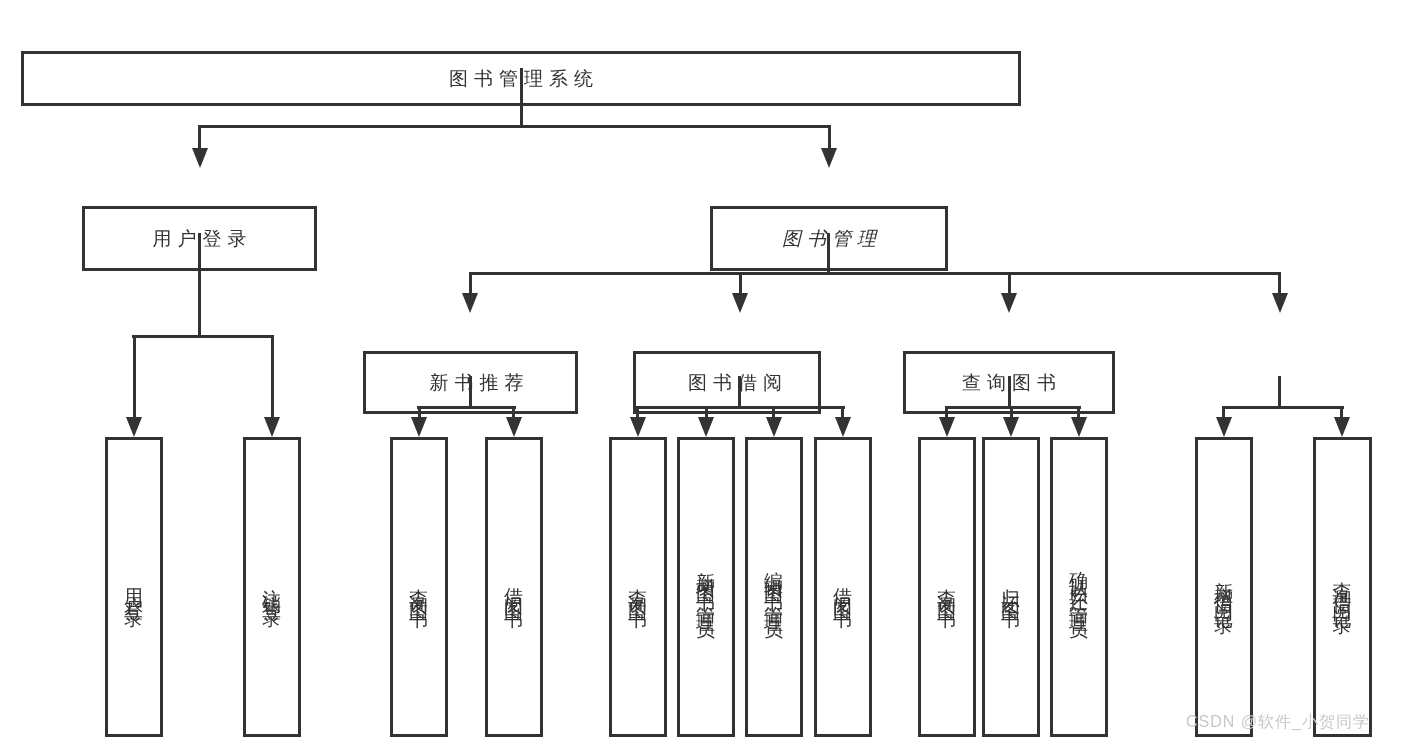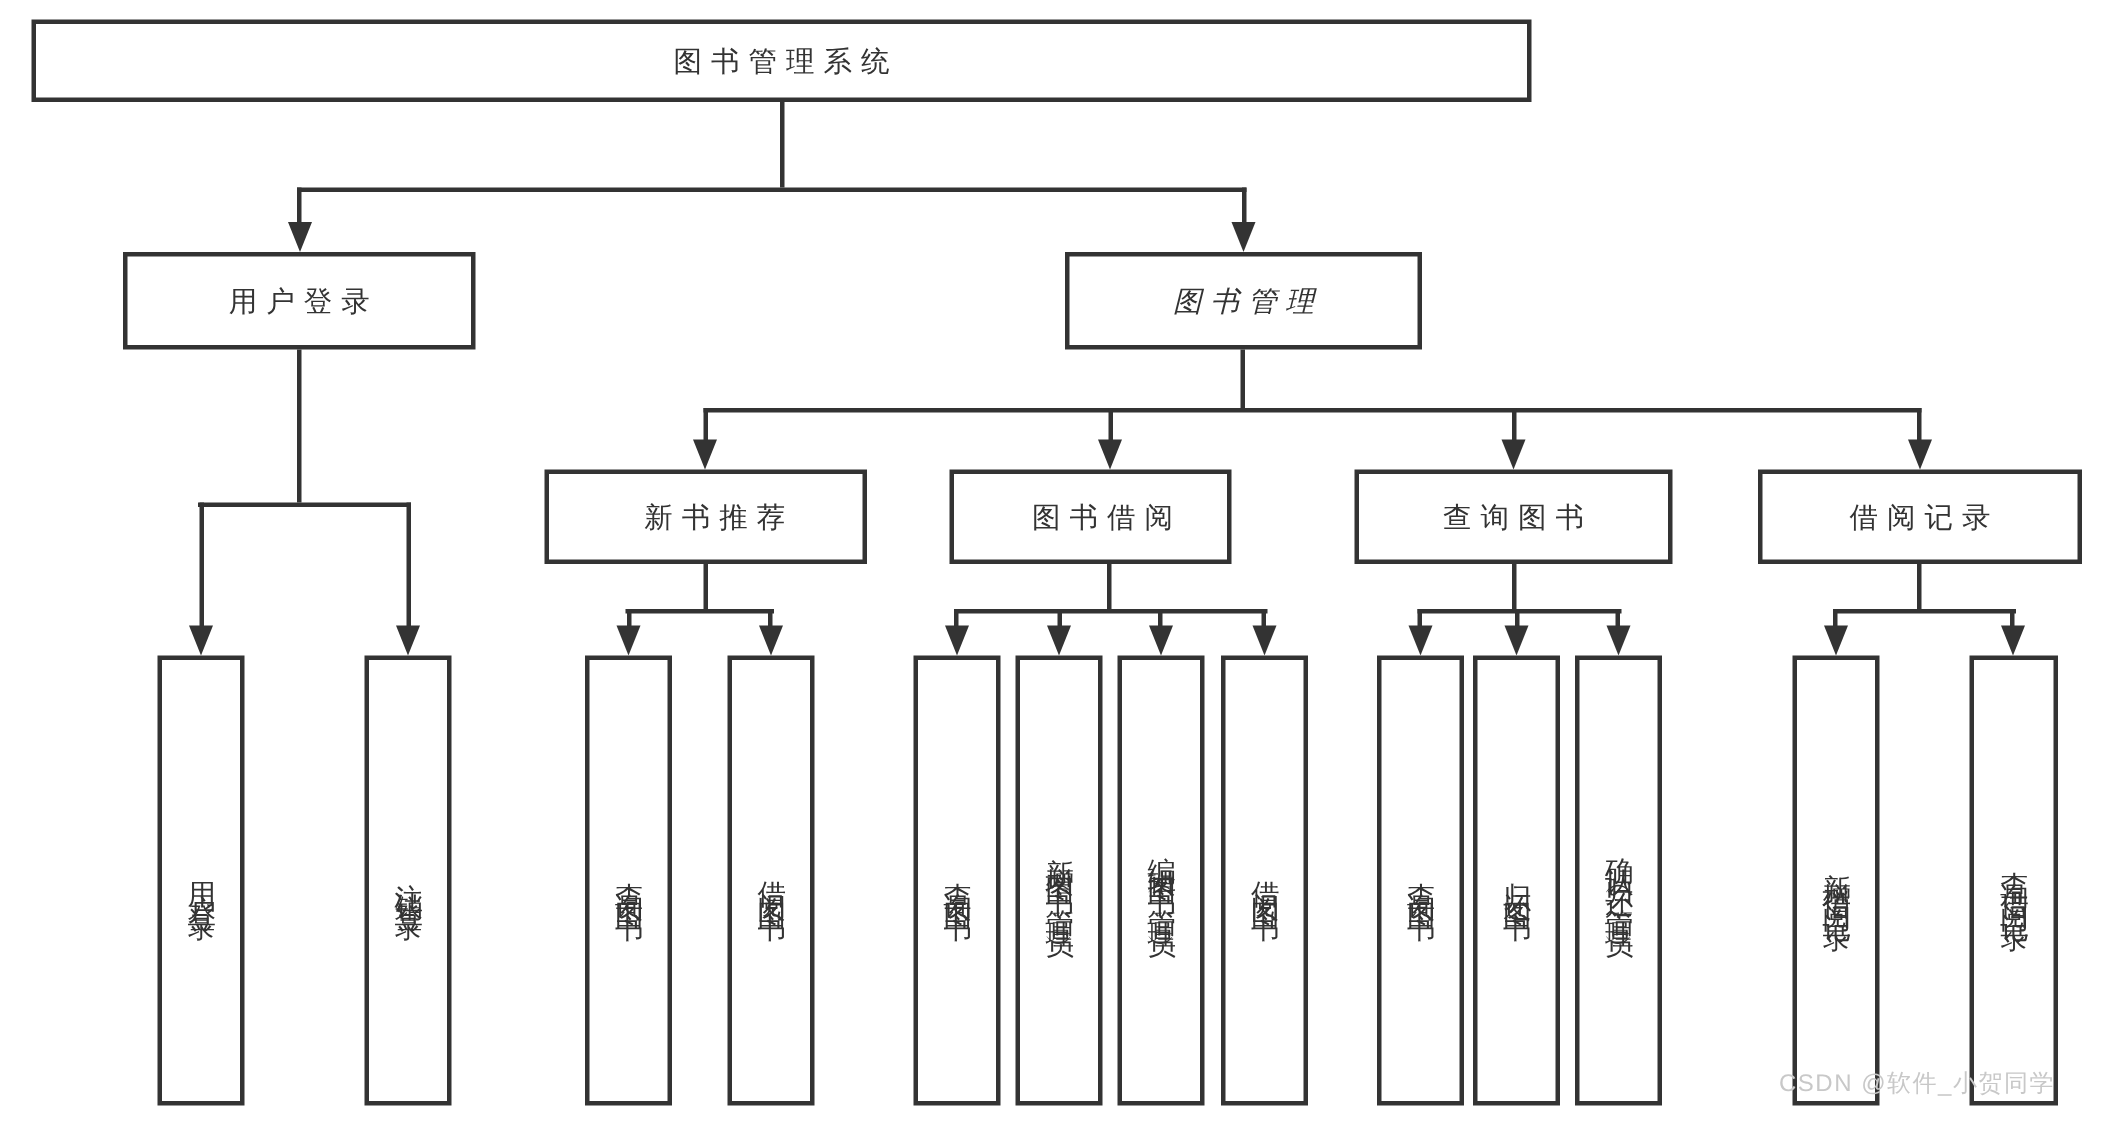--- a/index.html
+++ b/index.html
@@ -29,20 +29,21 @@
     color: var(--color-text);
     display: flex;
     align-items: center;
     justify-content: center;
   }
   .node.h {
     font-size: 19px;
     letter-spacing: 6px;
     text-indent: 6px;
     white-space: nowrap;
+    margin-top: 38px;
   }
   .node.v span {
     writing-mode: vertical-rl;
     text-orientation: mixed;
     font-size: 19px;
     letter-spacing: 7px;
     line-height: 1;
     white-space: nowrap;
   }
   .hline, .vline {
@@ -80,21 +81,20 @@
   <div class="node h" style="left:82px; top:168px; width:235px; height:65px;">用户登录</div>
 
   <div class="node h" style="left:710px; top:168px; width:238px; height:65px;font-style:italic;">图书管理</div>
 
   <div class="node h" style="left:363px; top:313px; width:215px; height:63px;padding-left:12px;">新书推荐</div>
 
   <div class="node h" style="left:633px; top:313px; width:188px; height:63px;padding-left:16px;">图书借阅</div>
 
   <div class="node h" style="left:903px; top:313px; width:212px; height:63px;">查询图书</div>
 
-  <div class="node h" style="left:1172px; top:313px; width:216px; height:63px;">借阅记录</div>
 
   <div class="node v" style="left:105px; top:437px; width:58px; height:300px;">
     <span>用户登录</span>
   </div>
   <div class="node v" style="left:243px; top:437px; width:58px; height:300px;">
     <span>注销登录</span>
   </div>
 
   <div class="node v" style="left:390px; top:437px; width:58px; height:300px;">
     <span>查询图书</span>

